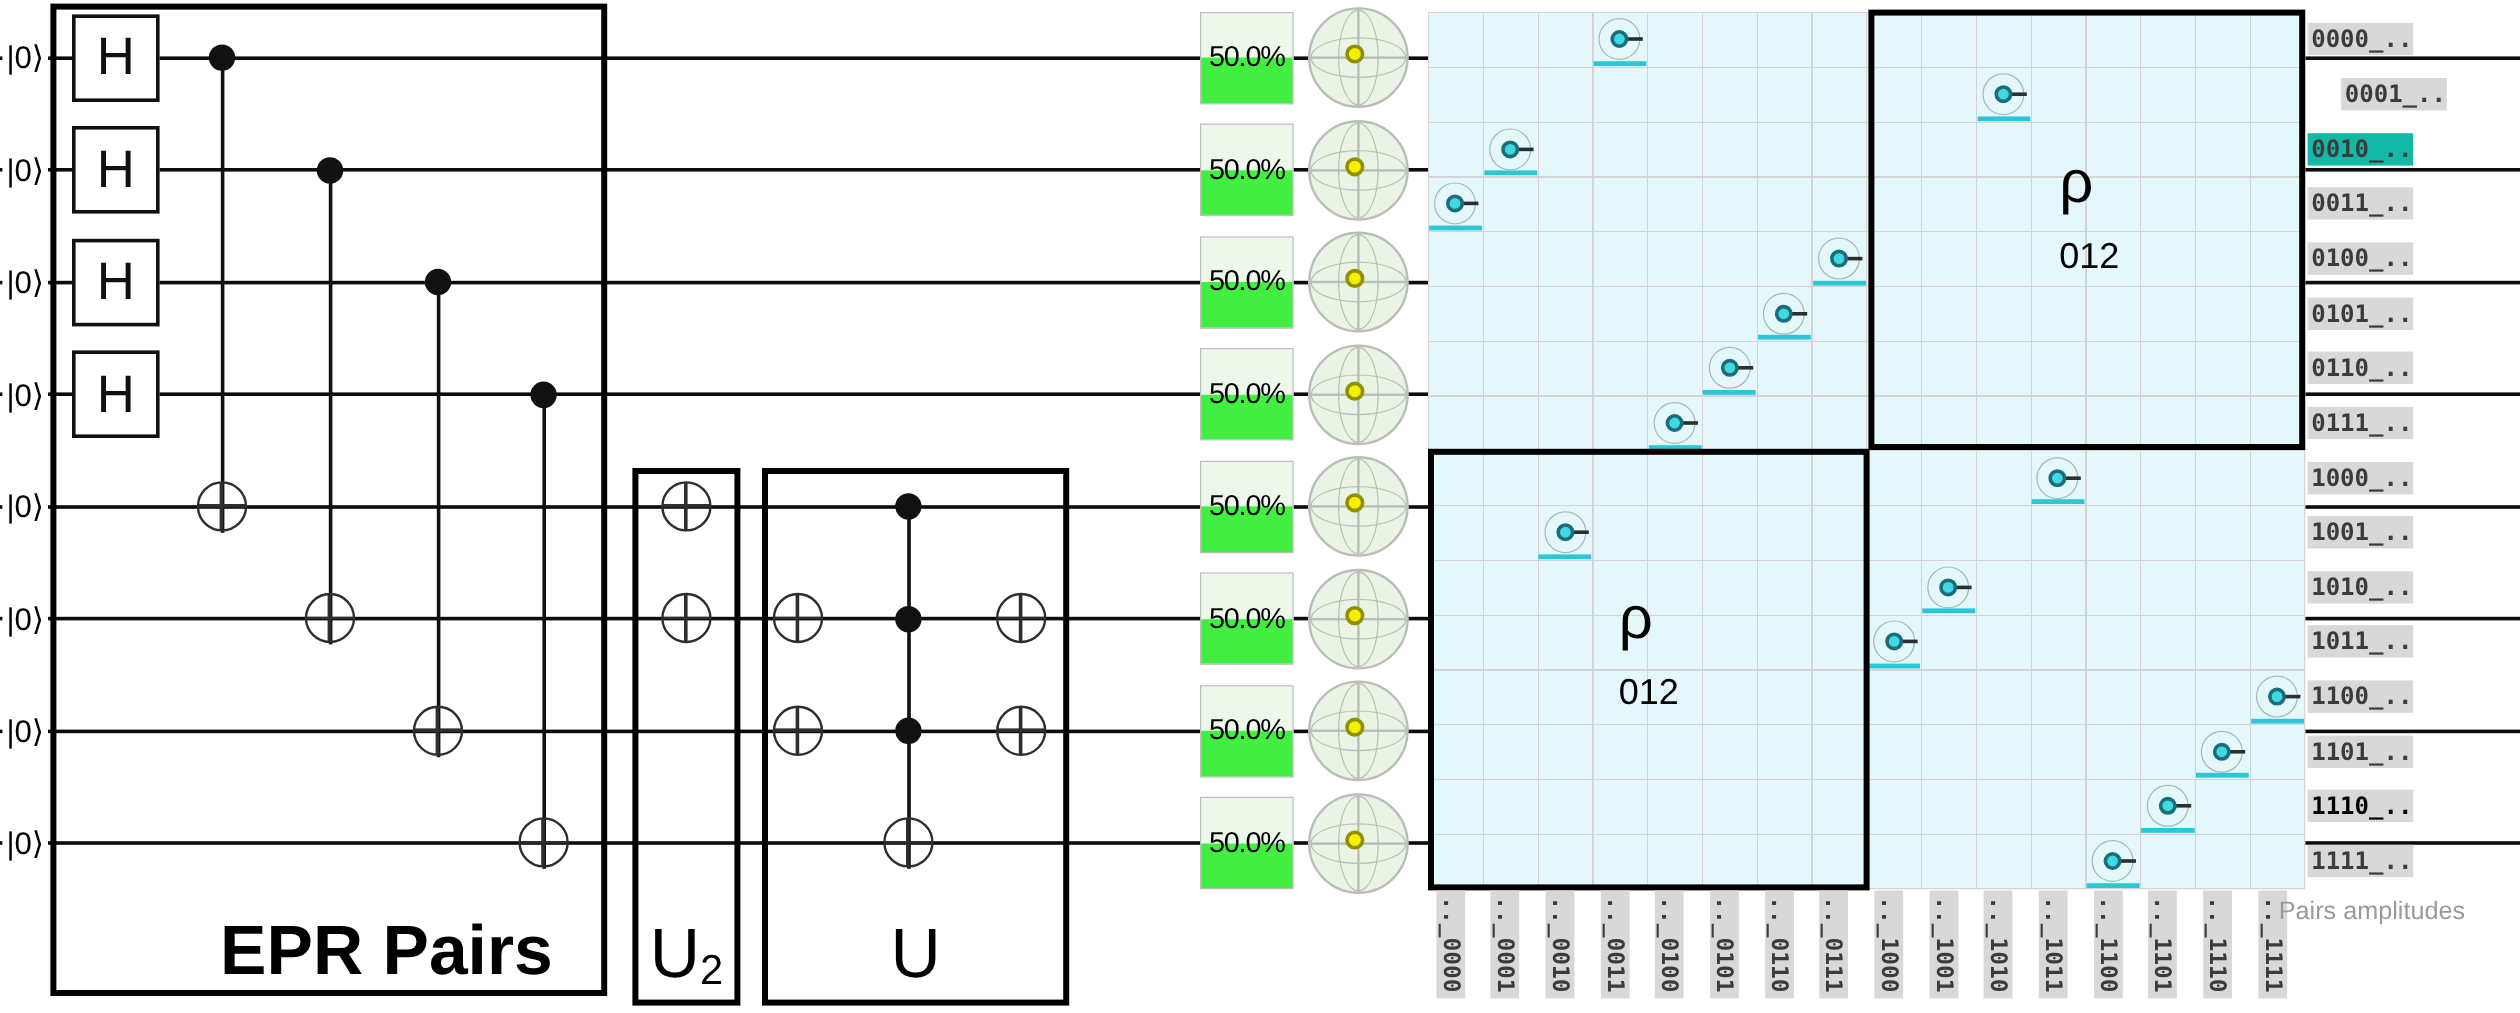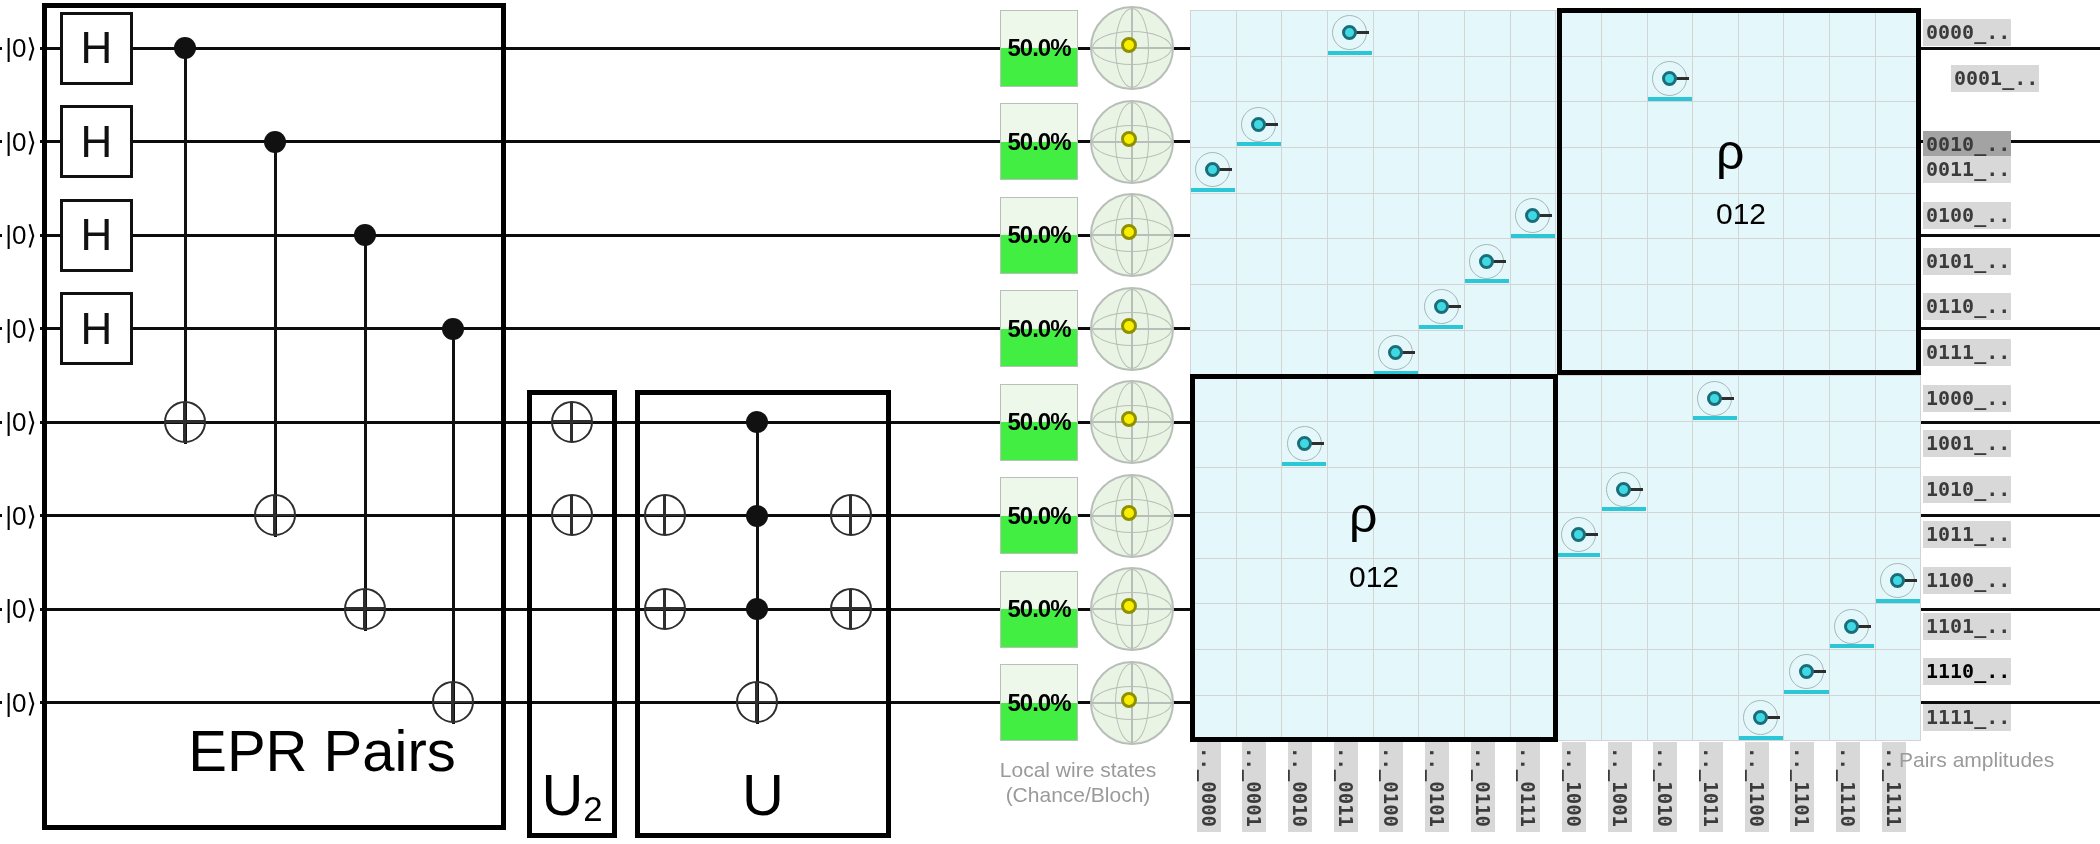--- a/index.html
+++ b/index.html
@@ -17,21 +17,21 @@
          display:flex;align-items:center;justify-content:center;font-size:44px;color:#111;}
   .cdot{position:absolute;width:22px;height:22px;border-radius:50%;background:#111;}
   .vconn{position:absolute;width:3px;background:#111;}
   .target{position:absolute;width:38px;height:38px;border:2.5px solid #2e2e2e;border-radius:50%;background:transparent;}
   .target::before{content:'';position:absolute;left:50%;top:-1px;bottom:-1px;width:2.5px;margin-left:-1.25px;background:#2e2e2e;}
   .target::after{content:'';position:absolute;top:50%;left:-1px;right:-1px;height:2.5px;margin-top:-1.25px;background:#2e2e2e;}
 
   .chance{position:absolute;width:78px;height:77px;border:1.5px solid #b9c0b9;box-sizing:border-box;}
   .chance .fill{position:absolute;left:0;right:0;bottom:0;height:50%;}
   .chance .txt{position:absolute;left:0;top:0;right:0;bottom:0;display:flex;align-items:center;justify-content:center;
-               font-weight:700;font-size:24px;letter-spacing:-1px;color:#000;}
+               font-weight:400;font-size:24px;letter-spacing:-1px;color:#000;}
 
   .bloch{position:absolute;width:84px;height:84px;border-radius:50%;box-sizing:border-box;}
   .bloch>div{position:absolute;box-sizing:border-box;}
   .bl-ev{left:50%;top:0;width:34px;height:80px;margin-left:-17px;border-radius:50%;}
   .bl-eh{top:50%;left:0;width:80px;height:34px;margin-top:-17px;border-radius:50%;}
   .bl-lh{top:50%;left:0;width:80px;height:0;margin-top:-1px;}
   .bl-lv{left:50%;top:0;height:80px;width:0;margin-left:-1px;}
   .bl-dot{left:50%;top:50%;width:16px;height:16px;margin:-11px 0 0 -11px;border-radius:50%;border-style:solid;border-width:3px;}
 
   #ampgrid{position:absolute;}
@@ -90,21 +90,21 @@
       <div class="cdot" style="left: 354px; top: 224px;"></div>
       <div class="target" style="left: 343.5px; top: 587.5px;"></div>
       <div class="vconn" style="left: 451.5px; top: 328.5px; height: 395.5px;"></div>
       <div class="cdot" style="left: 442px; top: 317.5px;"></div>
       <div class="target" style="left: 431.5px; top: 681px;"></div>
       <div class="hgate" style="left: 60px; top: 11.5px;">H</div>
       <div class="hgate" style="left: 60px; top: 105px;">H</div>
       <div class="hgate" style="left: 60px; top: 198.5px;">H</div>
       <div class="hgate" style="left: 60px; top: 292px;">H</div>
       <div class="gatebox" style="left: 42px; top: 3px; width: 464px; height: 827px;"></div>
-      <div class="boxlabel" style="left: 42px; top: 722px; width: 560px;">EPR Pairs</div>
+      <div class="boxlabel" style="left: 42px; top: 764px; width: 560px; font-weight: bold;">EPR Pairs</div>
       <div class="gatebox" style="left: 527px; top: 390px; width: 90px; height: 448px;"></div>
       <div class="boxlabel" style="left: 527px; top: 766px; width: 90px;"><div style="display: inline; position: static;">U</div><div class="sub" style="position: static; display: inline;">2</div></div>
       <div class="gatebox" style="left: 635px; top: 390px; width: 256px; height: 448px;"></div>
       <div class="boxlabel" style="left: 635px; top: 766px; width: 256px;">
         <div style="position: static;">U</div>
       </div>
       <div class="target" style="left: 550.5px; top: 400.5px;"></div>
       <div class="target" style="left: 550.5px; top: 494px;"></div>
       <div class="vconn" style="left: 755.5px; top: 422px; height: 302px;"></div>
       <div class="target" style="left: 643.5px; top: 494px;"></div>
@@ -274,21 +274,21 @@
         <div class="ind-dot" style="left: 563.125px; top: 700.075px; background: rgb(63, 217, 228); border-color: rgb(27, 110, 121);"></div>
       </div>
       <div class="qbox" style="left: 1557px; top: 8px; width: 364px; height: 367px;"></div>
       <div class="rho" style="left: 1741px; top: 178px;"><div style="position: static;">ρ</div><div class="sub" style="position: static; display: inline;">012</div></div>
       <div class="qbox" style="left: 1190px; top: 374px; width: 368px; height: 368px;"></div>
       <div class="rho" style="left: 1374px; top: 541px;"><div style="position: static;">ρ</div><div class="sub" style="position: static; display: inline;">012</div></div>
     </div>
   <div id="label-layer">
       <div class="rowlabel" style="top: 19.3px; background: rgb(216, 216, 216); color: rgb(59, 59, 59);">0000_..</div>
       <div class="rowlabel" style="top: 64.95px; background: rgb(216, 216, 216); color: rgb(59, 59, 59); margin-left: 28px;">0001_..</div>
-      <div class="rowlabel" style="top: 110.6px; background: #a3a3a3; color: rgb(59, 59, 59); margin-top: 20px;">0010_..</div>
+      <div class="rowlabel" style="top: 110.6px; background: #14b8a6; color: rgb(59, 59, 59);">0010_..</div>
       <div class="rowlabel" style="top: 156.25px; background: rgb(216, 216, 216); color: rgb(59, 59, 59);">0011_..</div>
       <div class="rowlabel" style="top: 201.9px; background: rgb(216, 216, 216); color: rgb(59, 59, 59);">0100_..</div>
       <div class="rowlabel" style="top: 247.55px; background: rgb(216, 216, 216); color: rgb(59, 59, 59);">0101_..</div>
       <div class="rowlabel" style="top: 293.2px; background: rgb(216, 216, 216); color: rgb(59, 59, 59);">0110_..</div>
       <div class="rowlabel" style="top: 338.85px; background: rgb(216, 216, 216); color: rgb(59, 59, 59);">0111_..</div>
       <div class="rowlabel" style="top: 384.5px; background: rgb(216, 216, 216); color: rgb(59, 59, 59);">1000_..</div>
       <div class="rowlabel" style="top: 430.15px; background: rgb(216, 216, 216); color: rgb(59, 59, 59);">1001_..</div>
       <div class="rowlabel" style="top: 475.8px; background: rgb(216, 216, 216); color: rgb(59, 59, 59);">1010_..</div>
       <div class="rowlabel" style="top: 521.45px; background: rgb(216, 216, 216); color: rgb(59, 59, 59);">1011_..</div>
       <div class="rowlabel" style="top: 567.1px; background: rgb(216, 216, 216); color: rgb(59, 59, 59);">1100_..</div>
@@ -338,18 +338,14 @@
         <span style="color: rgb(59, 59, 59);">.._1101</span>
       </div>
       <div class="collabel" style="left: 1835.9px; top: 742px; background: rgb(216, 216, 216);">
         <span style="color: rgb(59, 59, 59);">.._1110</span>
       </div>
       <div class="collabel" style="left: 1881.55px; top: 742px; background: rgb(216, 216, 216);">
         <span style="color: rgb(59, 59, 59);">.._1111</span>
       </div>
     </div>
 
-  <div class="caption" id="cap-lws" style="left: 978px; top: 757px; width: 200px; text-align: center; color: rgb(154, 154, 154);">
-    <div>Local wire states</div>
-    <div>(Chance/Bloch)</div>
-  </div>
   <div class="caption" id="cap-fa" style="left: 1899px; top: 747px; color: rgb(154, 154, 154);">Pairs amplitudes</div>
 </div>
 
 </body></html>

